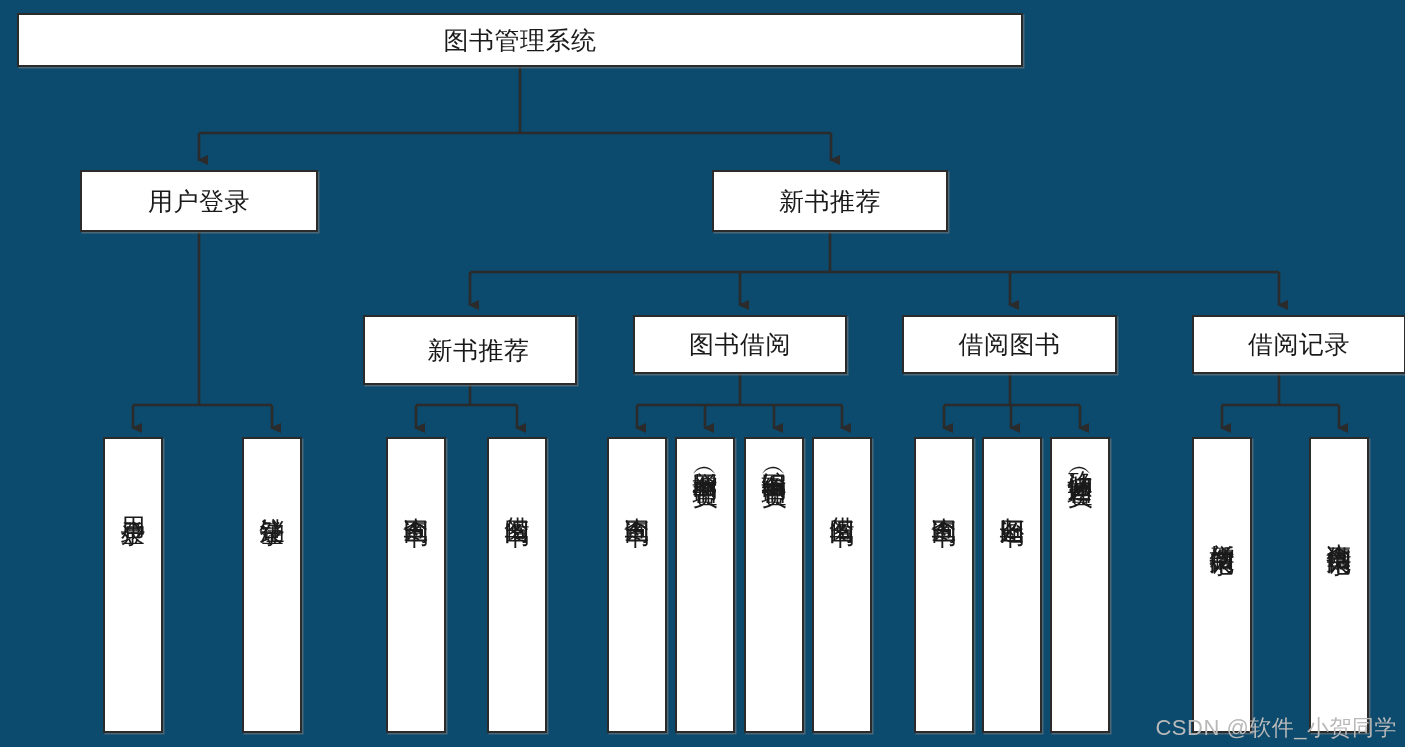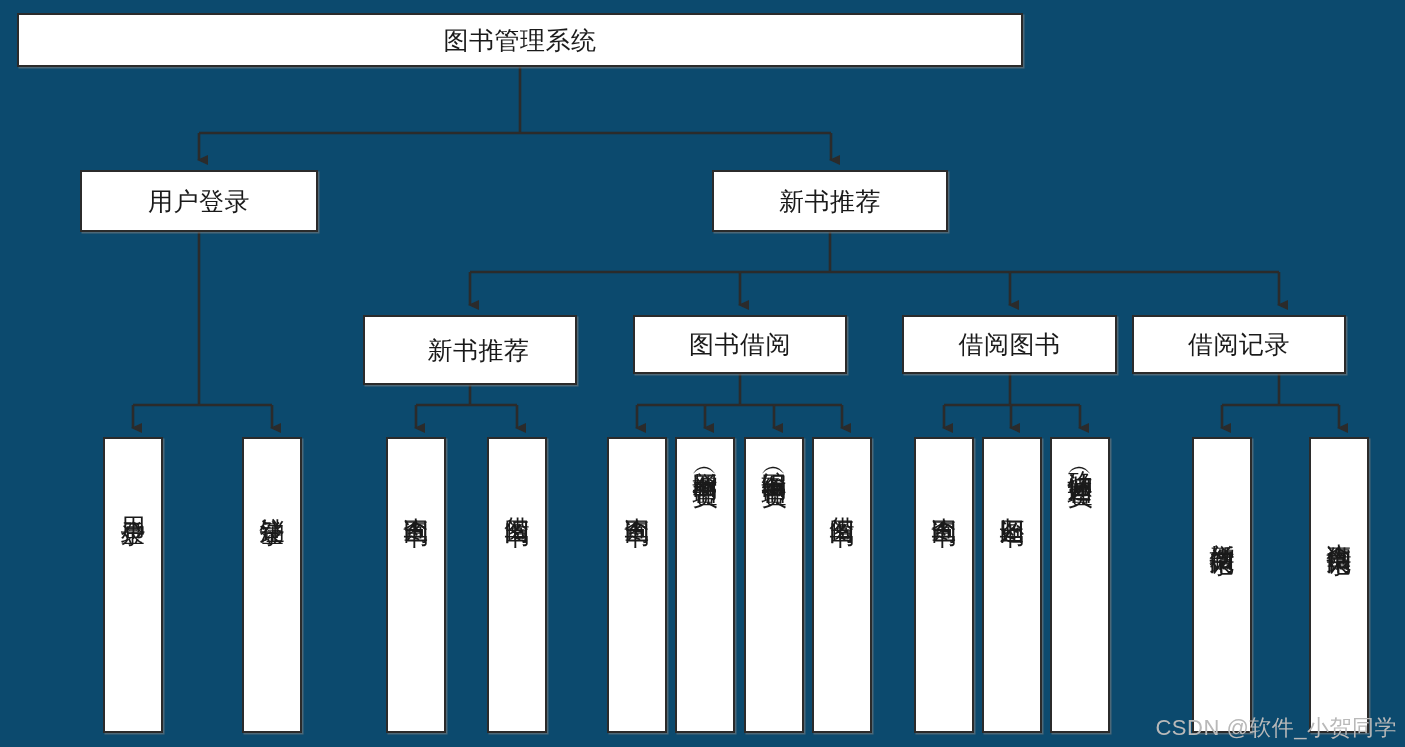--- a/index.html
+++ b/index.html
@@ -156,21 +156,21 @@
 
   <div class="node horiz" style="left:363px; top:315px; width:214px; height:70px;padding-left:17px;">
     <span class="node-label">新书推荐</span>
   </div>
   <div class="node horiz" style="left:633px; top:315px; width:214px; height:59px;">
     <span class="node-label">图书借阅</span>
   </div>
   <div class="node horiz" style="left:902px; top:315px; width:215px; height:59px;">
     <span class="node-label">借阅图书</span>
   </div>
-  <div class="node horiz" style="left:1132px; top:315px; width:214px; height:59px;">
+  <div class="node horiz" style="left:1192px; top:315px; width:214px; height:59px;">
     <span class="node-label">借阅记录</span>
   </div>
 
   <div class="node vert mid" style="left:103px; top:437px; width:60px; height:296px;">
     <span class="node-label">用户登录</span>
   </div>
   <div class="node vert mid" style="left:242px; top:437px; width:60px; height:296px;">
     <span class="node-label">注销登录</span>
   </div>
 

